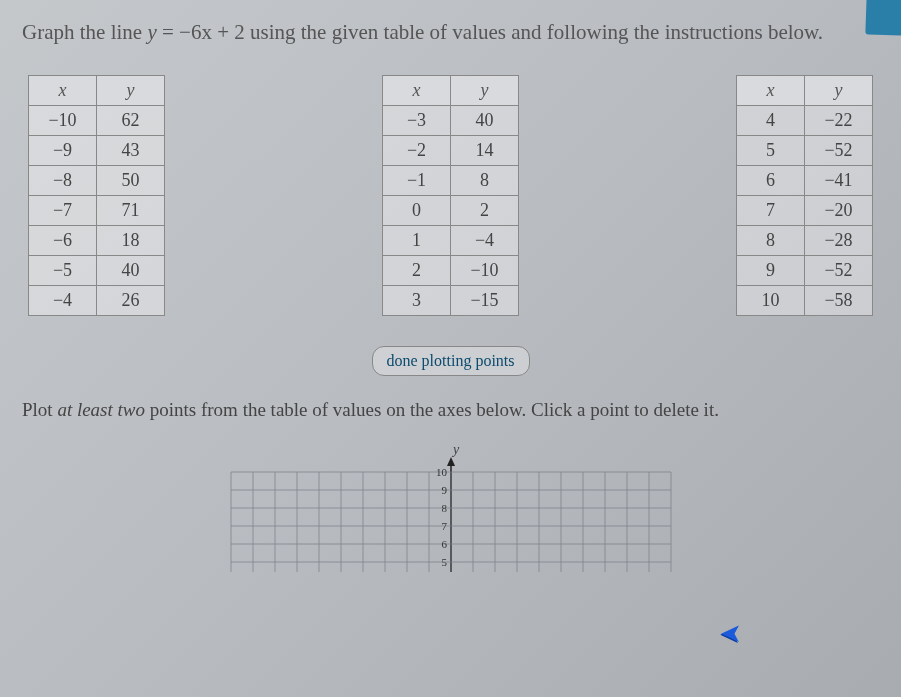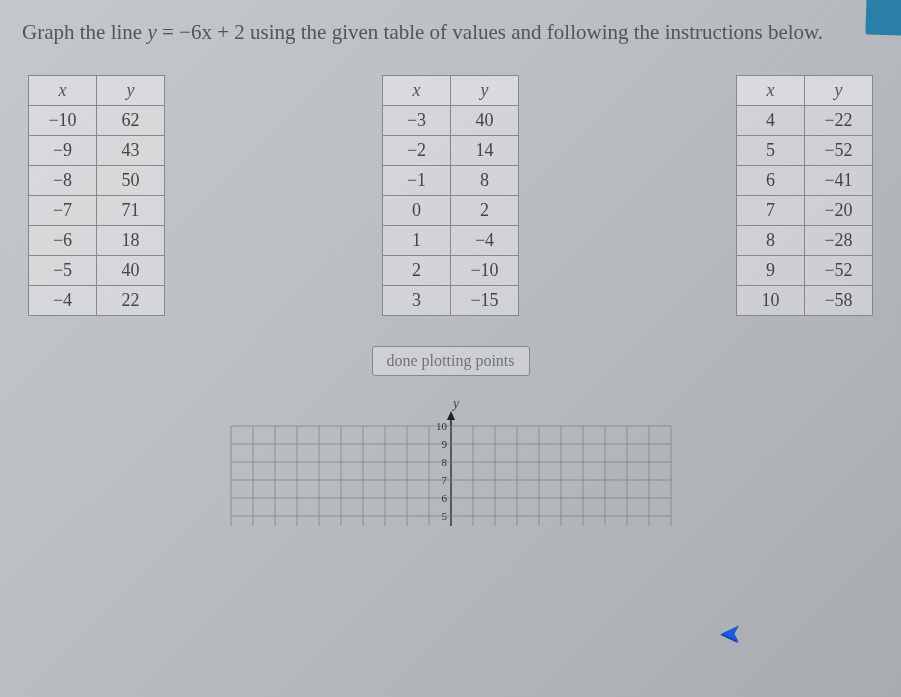--- a/index.html
+++ b/index.html
@@ -64,22 +64,22 @@
     .done-btn-wrapper {
       text-align: center;
       margin-bottom: 20px;
     }
     .done-btn {
       display: inline-block;
       border: 1px solid #888;
       background: rgba(255,255,255,0.3);
       padding: 5px 14px;
       font-size: 16px;
-      color: #737373;
-      border-radius: 3px;
+      color: #0c4a6e;
+      border-radius: 12px;
       cursor: pointer;
       font-family: inherit;
     }
     .instruction {
       font-size: 19px;
       color: #444;
       line-height: 1.45;
       margin-bottom: 18px;
     }
     .instruction em { font-style: italic; }
@@ -138,21 +138,21 @@
       <tr>
             <td>−6</td>
             <td>18</td>
           </tr>
       <tr>
             <td>−5</td>
             <td>40</td>
           </tr>
       <tr>
             <td>−4</td>
-            <td>22</td>
+            <td>26</td>
           </tr>
     </tbody>
       </table>
 
     <table class="data-table">
       <tbody>
           <tr>
         <th>x</th>
         <th>y</th>
       </tr>
@@ -223,20 +223,23 @@
           </tr>
     </tbody>
       </table>
 
   </div>
 
   <div class="done-btn-wrapper">
     <button class="done-btn">done plotting points</button>
   </div>
 
+  <p class="instruction">
+    <span>Plot </span><em>at least two</em><span> points from the table of values on the axes below. Click a point to delete it.</span>
+  </p>
 
   <div class="graph-area">
     <svg class="graph-svg" width="500" height="130">
 
       <text x="252" y="12" font-style="italic" font-size="14" fill="#444">y</text>
 
       <line x1="250" y1="130" x2="250" y2="18" stroke="#222" stroke-width="1.5"></line>
       <polygon points="250,15 246,24 254,24" fill="#222"></polygon>
 
       <g id="grid-group">

